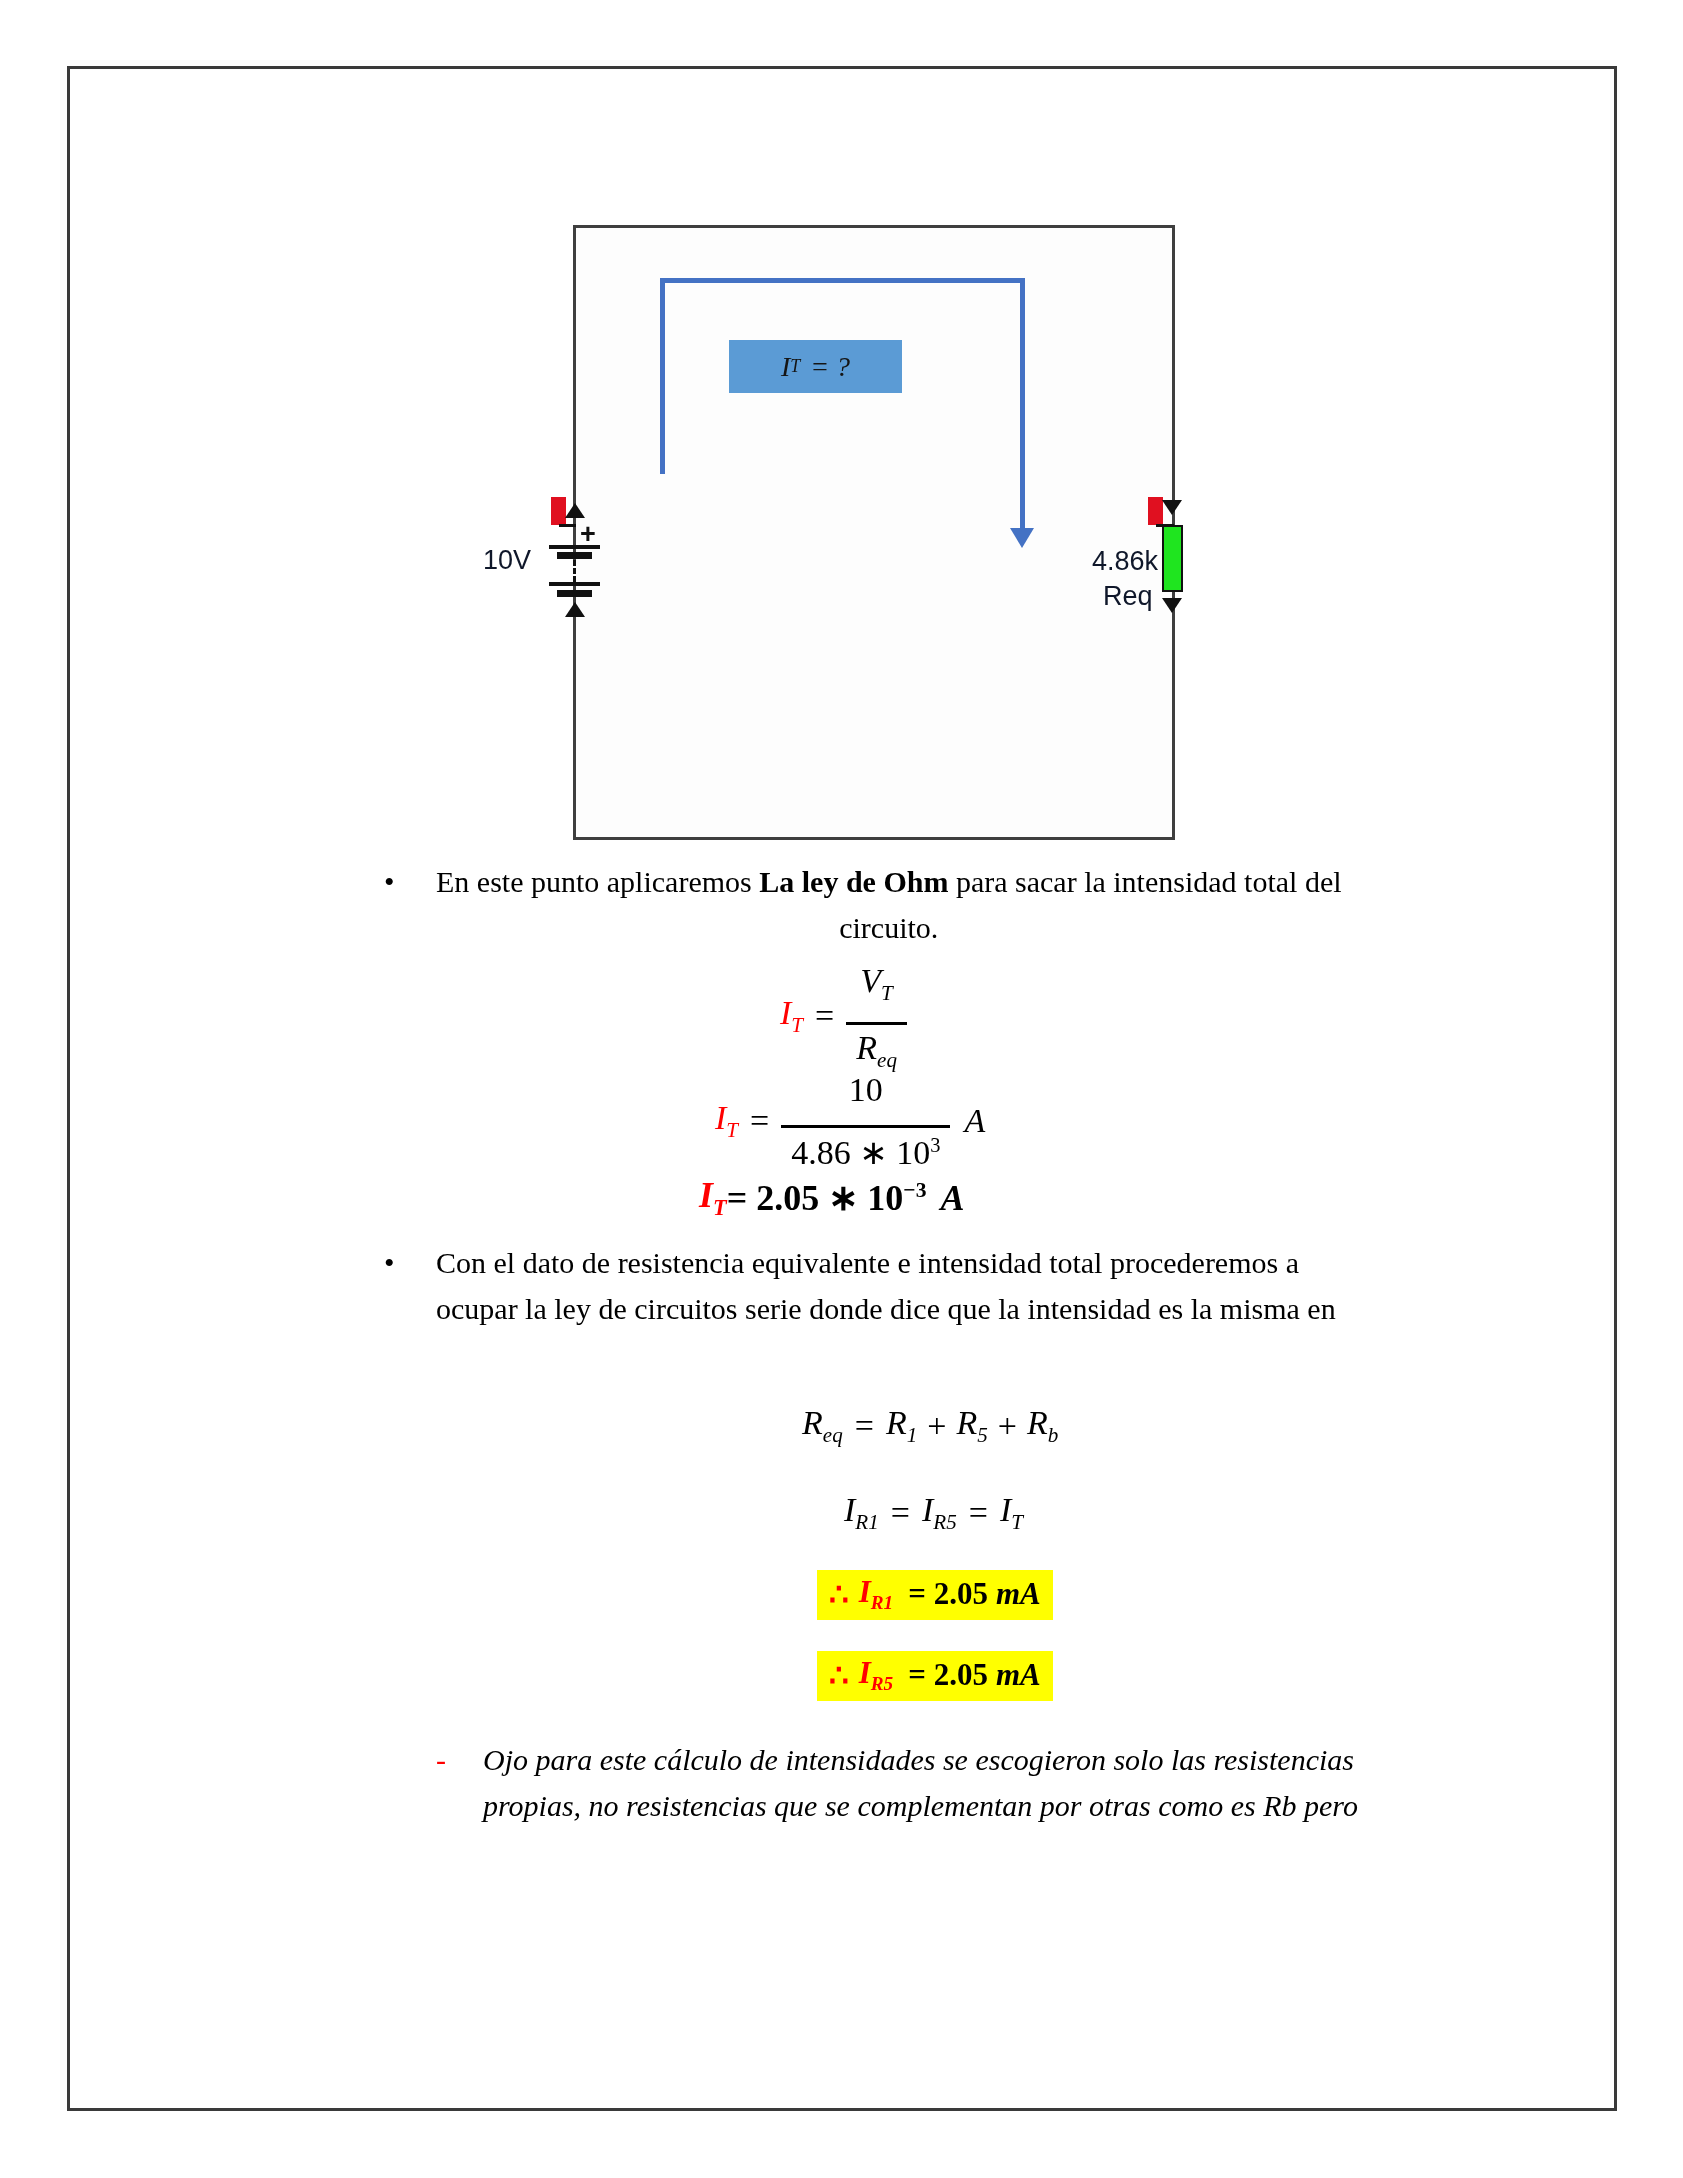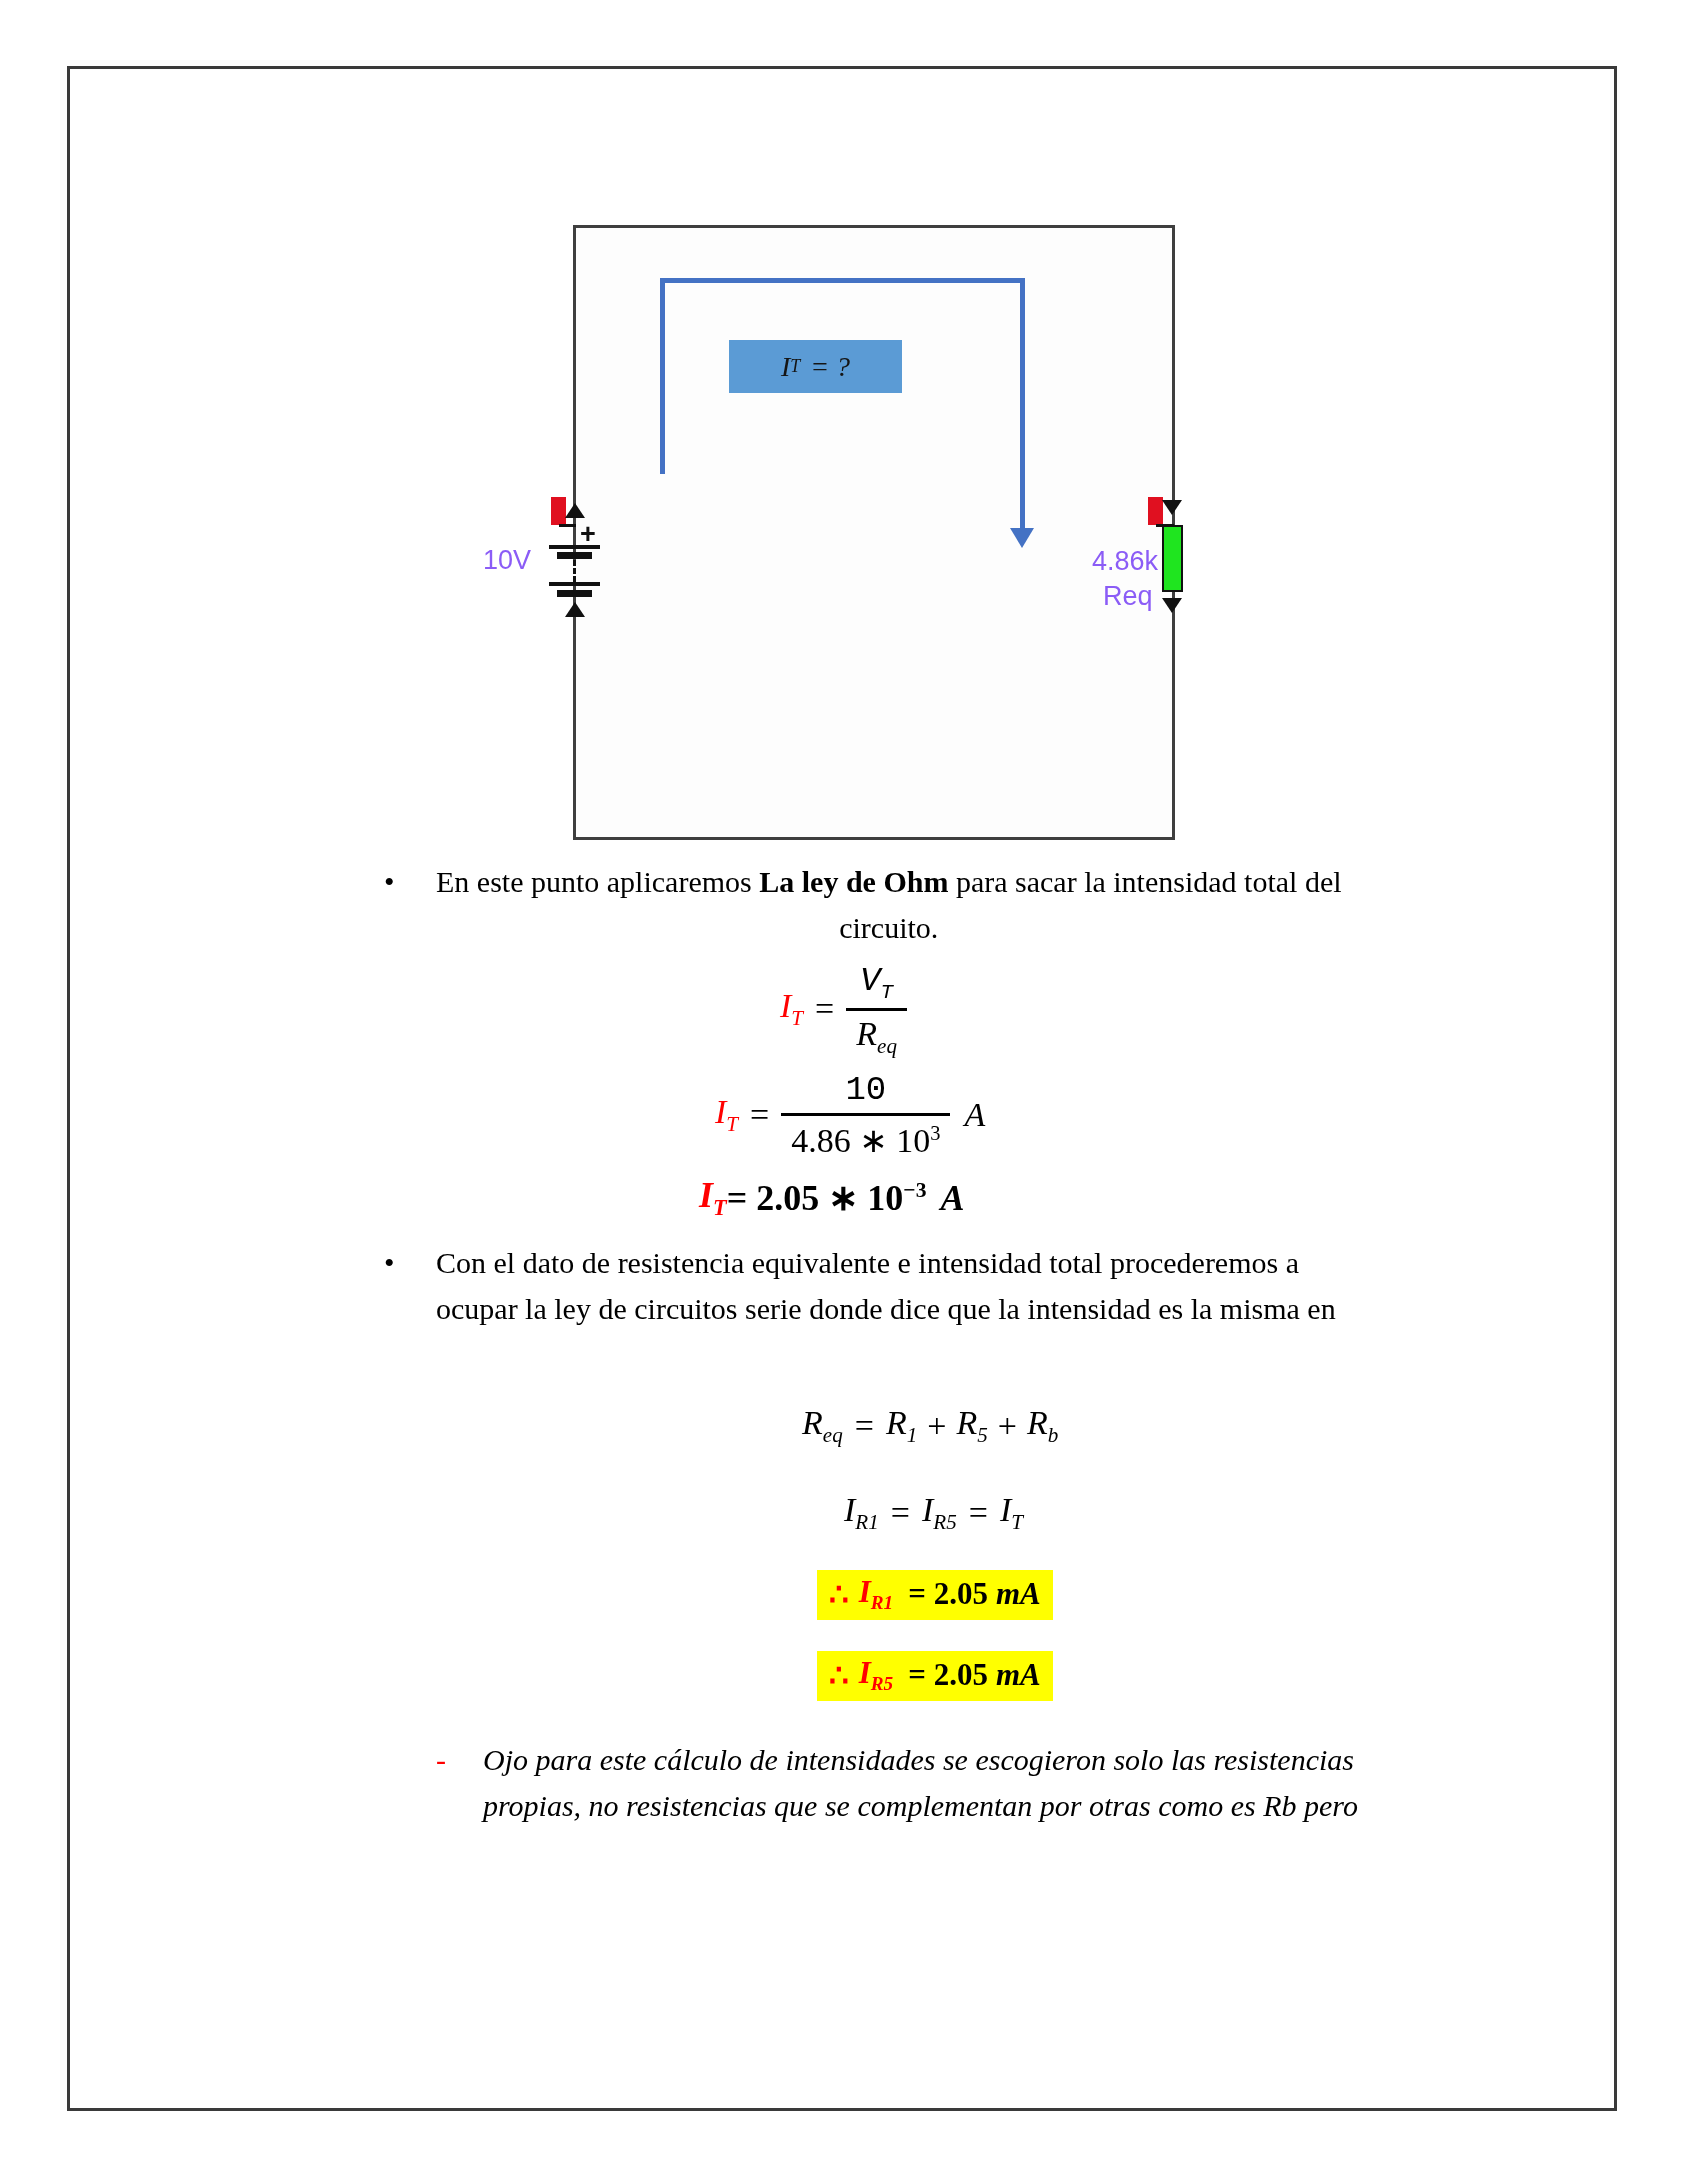--- a/index.html
+++ b/index.html
@@ -20,37 +20,37 @@
     display:flex;align-items:center;justify-content:center;
     font-size:28px;font-style:italic;color:#151515;}
   .blue-box sub{font-size:64%;font-style:italic;}
   .blue-box .rest{margin-left:10px;}
   .arrow-up{width:0;height:0;border-left:10px solid transparent;border-right:10px solid transparent;border-bottom:15px solid #111;}
   .arrow-down{width:0;height:0;border-left:10px solid transparent;border-right:10px solid transparent;border-top:15px solid #111;}
   .blue-arrow-down{width:0;height:0;border-left:12px solid transparent;border-right:12px solid transparent;border-top:20px solid #4472c4;}
   .red-marker{background:#e01020;width:15px;height:28px;}
   .plate{background:#111;}
   .dashed-wire{width:0;border-left:3px dashed #111;}
-  .clabel{font-family:"Liberation Sans",sans-serif;color:#8b5cf6;font-size:27px;}
+  .clabel{font-family:"Liberation Sans",sans-serif;color:#0f172a;font-size:27px;}
   .plus{font-family:"Liberation Sans",sans-serif;color:#111;font-size:27px;font-weight:bold;}
   .resistor-body{background:#1fe51f;border:2px solid #111;box-sizing:border-box;}
   
   .para{position:absolute;font-size:30px;line-height:46px;color:#000;}
   .para .line{white-space:nowrap;}
   .marker{position:absolute;font-size:30px;line-height:46px;}
   .italic{font-style:italic;}
   .red{color:#ff0000;}
   
   .formula{position:absolute;display:flex;align-items:center;font-size:34px;white-space:nowrap;}
   .formula .var{font-style:italic;}
   .formula sub{font-size:62%;font-style:italic;}
   .formula .op{margin:0 12px;}
   .formula .plusop{margin:0 10px;}
   .frac{display:inline-flex;flex-direction:column;text-align:center;vertical-align:middle;}
-  .frac .num{border-bottom:3px solid #000;padding:2px 10px 4px 10px;font-family:Liberation Mono, monospace;}
+  .frac .num{border-bottom:3px solid #000;padding:2px 10px 16px 10px;}
   .frac .den{padding:4px 10px 0 10px;}
   .unit{margin-left:14px;font-style:italic;}
   sup{font-size:60%;}
   .bold{font-weight:bold;}
   .hl{position:absolute;background:#ffff00;padding:4px 12px 6px 12px;font-size:31px;
     font-weight:bold;display:flex;align-items:center;white-space:nowrap;}
   .hl .therefore{margin-right:10px;}
   .hl .var{font-style:italic;}
   .hl sub{font-size:62%;font-style:italic;}
   .hl .rhs{margin-left:15px;}

